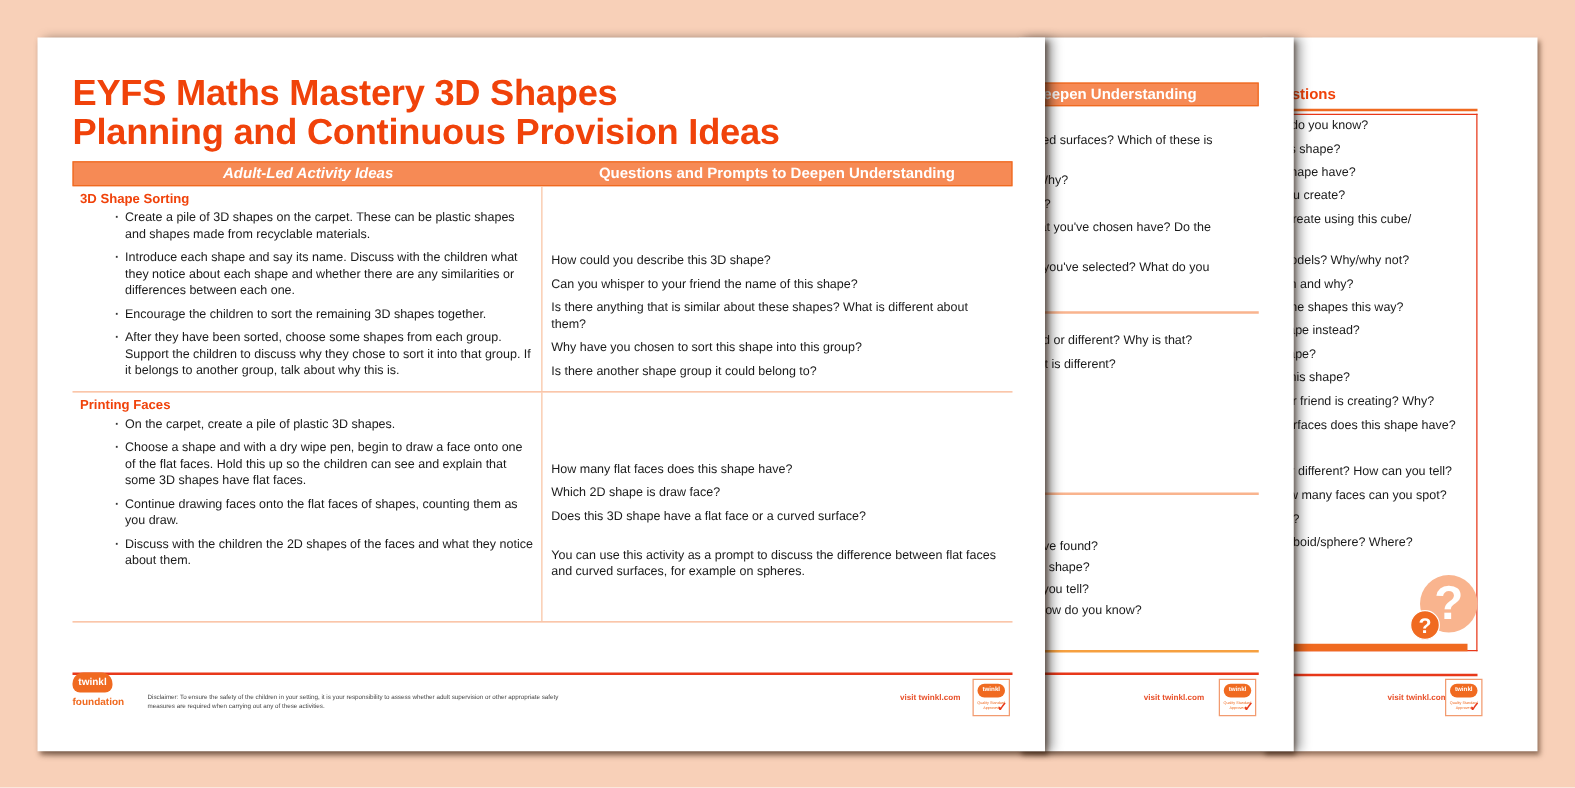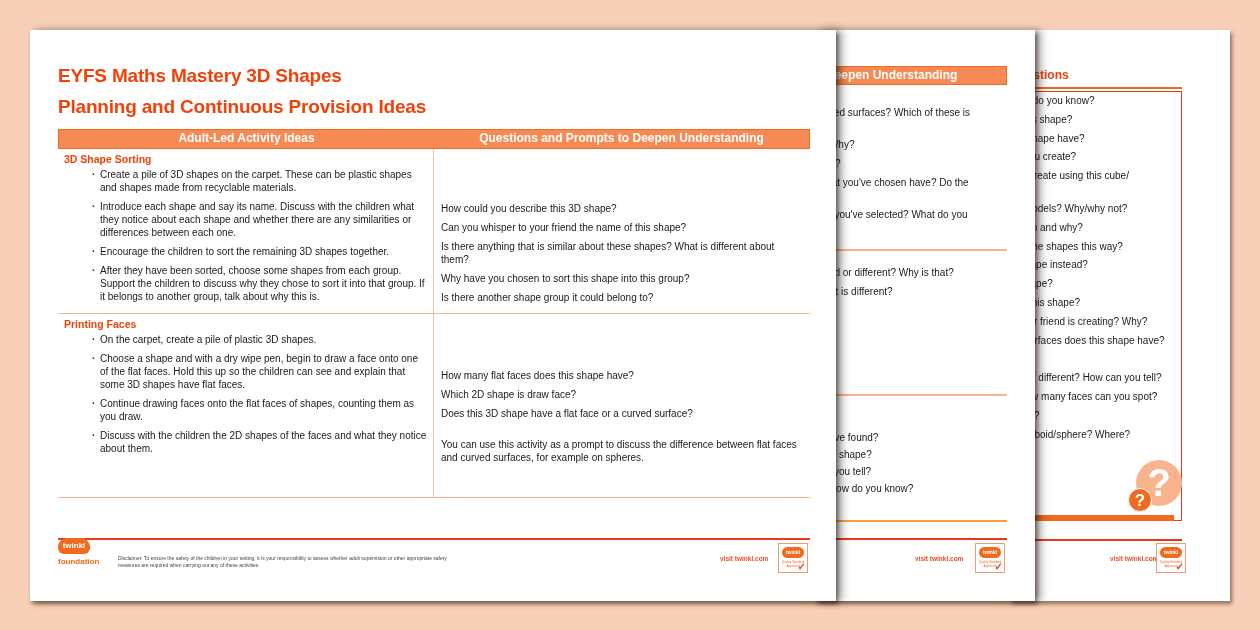--- a/index.html
+++ b/index.html
@@ -10,30 +10,30 @@
     position: absolute; background: #ffffff;
     box-shadow: 2px 3px 4px rgba(60,30,10,0.55);
   }
   .page3 { left: 1010px; top: 30px; width: 220px; height: 571px; z-index: 1; }
   .page2 { left: 815px; top: 30px; width: 220px; height: 571px; z-index: 2; box-shadow: -6px 0 8px rgba(0,0,0,0.35), 2px 3px 4px rgba(60,30,10,0.55); }
   .page1 { left: 30px; top: 30px; width: 806px; height: 571px; z-index: 3; box-shadow: 6px 0 8px rgba(0,0,0,0.35), 2px 3px 4px rgba(60,30,10,0.55); }
   .page2 { box-shadow: 6px 0 8px rgba(0,0,0,0.35), 2px 3px 4px rgba(60,30,10,0.55); }
 
   .title {
     position: absolute; left: 28px; top: 30px;
-    color: #f0420a; font-size: 19px; font-weight: bold; line-height: 31px;
+    color: #f0420a; font-size: 29px; font-weight: bold; line-height: 31px;
     font-family: "Liberation Sans", sans-serif; letter-spacing: -0.2px;
   }
 
   .table-head {
     position: absolute; left: 28px; top: 99px; width: 752px; height: 20px;
     background: #f68a55; border: 1.5px solid #f06a20; display: flex;
   }
   .table-head .col { color: #fff; font-weight: bold; font-size: 12px; line-height: 17px; text-align: center; }
-  .table-head .c1 { width: 376px; }
+  .table-head .c1 { width: 376px; font-style: italic; }
   .table-head .c2 { width: 376px; }
 
   .row { position: absolute; left: 28px; width: 752px; display: flex; border-bottom: 1.5px solid #f9b48e; }
   .row1 { top: 119px; height: 165px; }
   .row2 { top: 284px; height: 184px; justify-content: center; }
   .cell-l { width: 376px; padding: 4px 6px 0 6px; border-right: 1.5px solid #f9c3a3; }
   .cell-r { width: 376px; padding: 16px 6px 0 7px; margin-top: 37px; }
   .sec-title { color: #f0420a; font-size: 10.5px; font-weight: bold; margin-bottom: 3px; }
   ul.bullets { list-style: none; }
   ul.bullets li {

